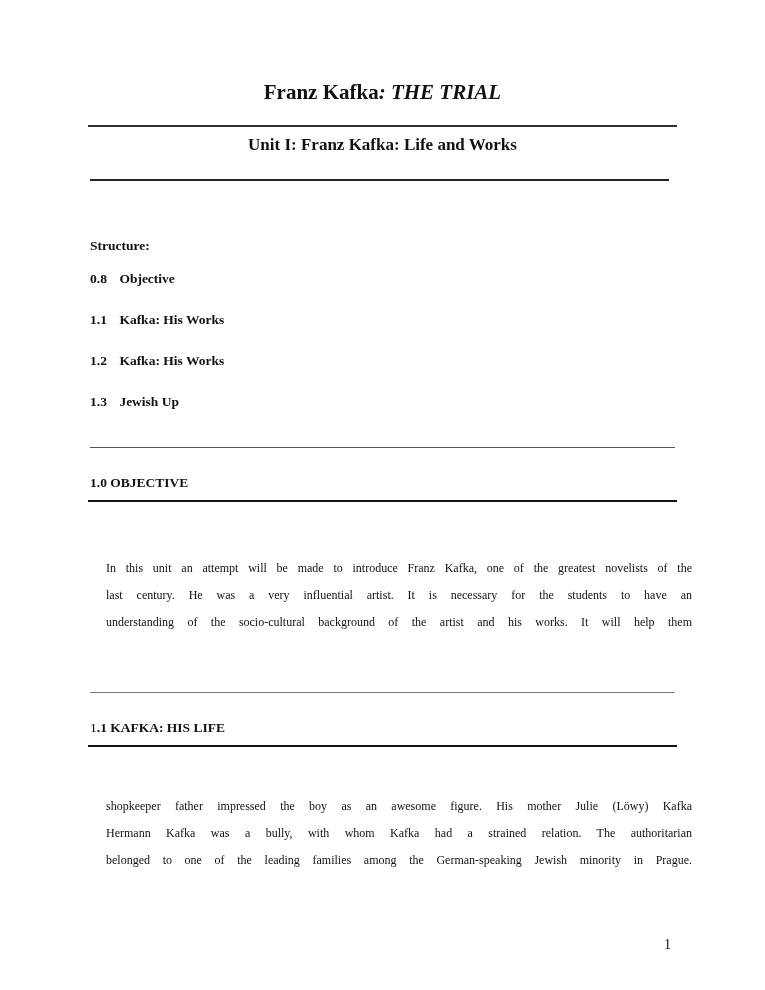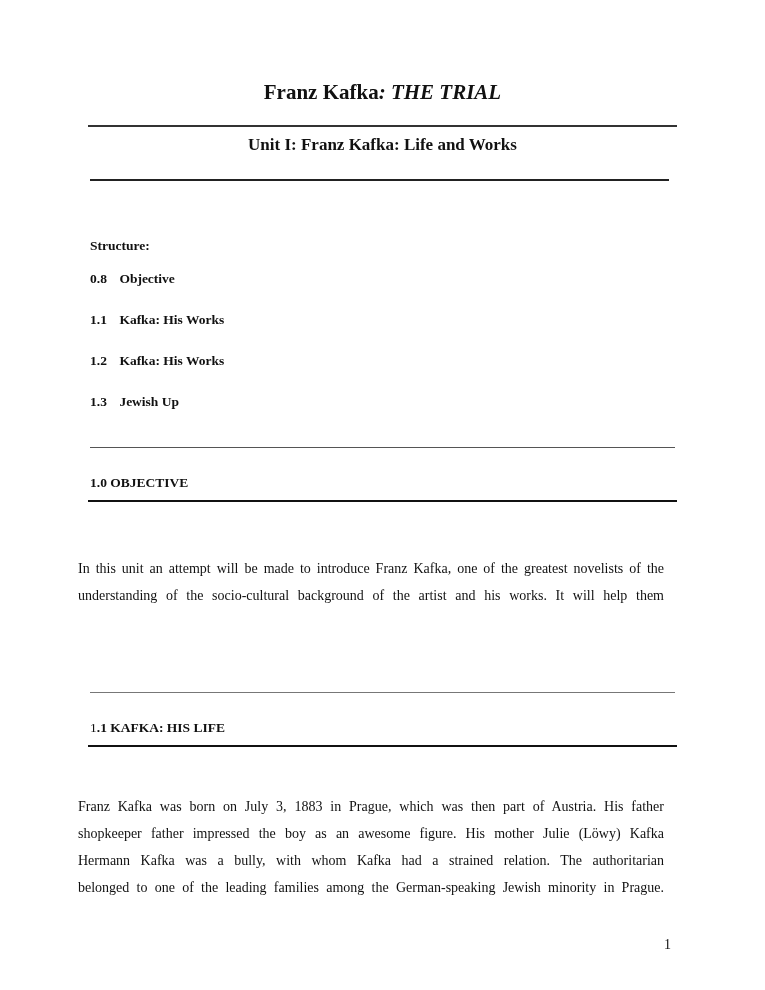--- a/index.html
+++ b/index.html
@@ -39,23 +39,23 @@
       font-weight: bold;
     }
     .struct .num { display: inline-block; width: 26px; }
     .section-head {
       left: 90px;
       font-size: 13.5px;
       font-weight: bold;
     }
     .section-head .regular { font-weight: normal; }
     .para {
-      left: 78px;
+      left: 106px;
       width: 586px;
-      font-size: 14px;
+      font-size: 12px;
       line-height: 27px;
       text-align: justify;
       text-align-last: left;
     }
     .para span.line {
       display: block;
       text-align: justify;
       text-align-last: justify;
       white-space: nowrap;
     }
@@ -101,30 +101,30 @@
 
 <div class="rule" style="top:447px; left:90px; width:585px; height:1px; background:#555;"></div>
 
 <div class="abs section-head" style="top:475px;">
   <span class="regular"></span><span>1.0  OBJECTIVE</span>
 </div>
 <div class="rule" style="top:500px; left:88px; width:589px; height:2px; background:#111;"></div>
 
 <div class="abs para" style="top:555px;">
   <span class="line">In this unit an attempt will be made to introduce Franz Kafka, one of the greatest novelists of the</span>
+  <span class="line">last century. He was a very influential artist. It is necessary for the students to have an</span>
   <span class="line">understanding of the socio-cultural background of the artist and his works. It will help them</span>
 </div>
 
 <div class="rule" style="top:692px; left:90px; width:585px; height:1px; background:#777;"></div>
 
 <div class="abs section-head" style="top:720px;">
   <span class="regular">1</span><span>.1  KAFKA: HIS LIFE</span>
 </div>
 <div class="rule" style="top:745px; left:88px; width:589px; height:2px; background:#111;"></div>
 
 <div class="abs para" style="top:793px;">
-  <span class="line">Franz Kafka was born on July 3, 1883 in Prague, which was then part of Austria. His father</span>
   <span class="line">shopkeeper father impressed the boy as an awesome figure. His mother Julie (Löwy) Kafka</span>
   <span class="line">Hermann Kafka was a bully, with whom Kafka had a strained relation. The authoritarian</span>
   <span class="line">belonged to one of the leading families among the German-speaking Jewish minority in Prague.</span>
 </div>
 
 <div class="abs page-num">1</div>
 
 </body></html>

